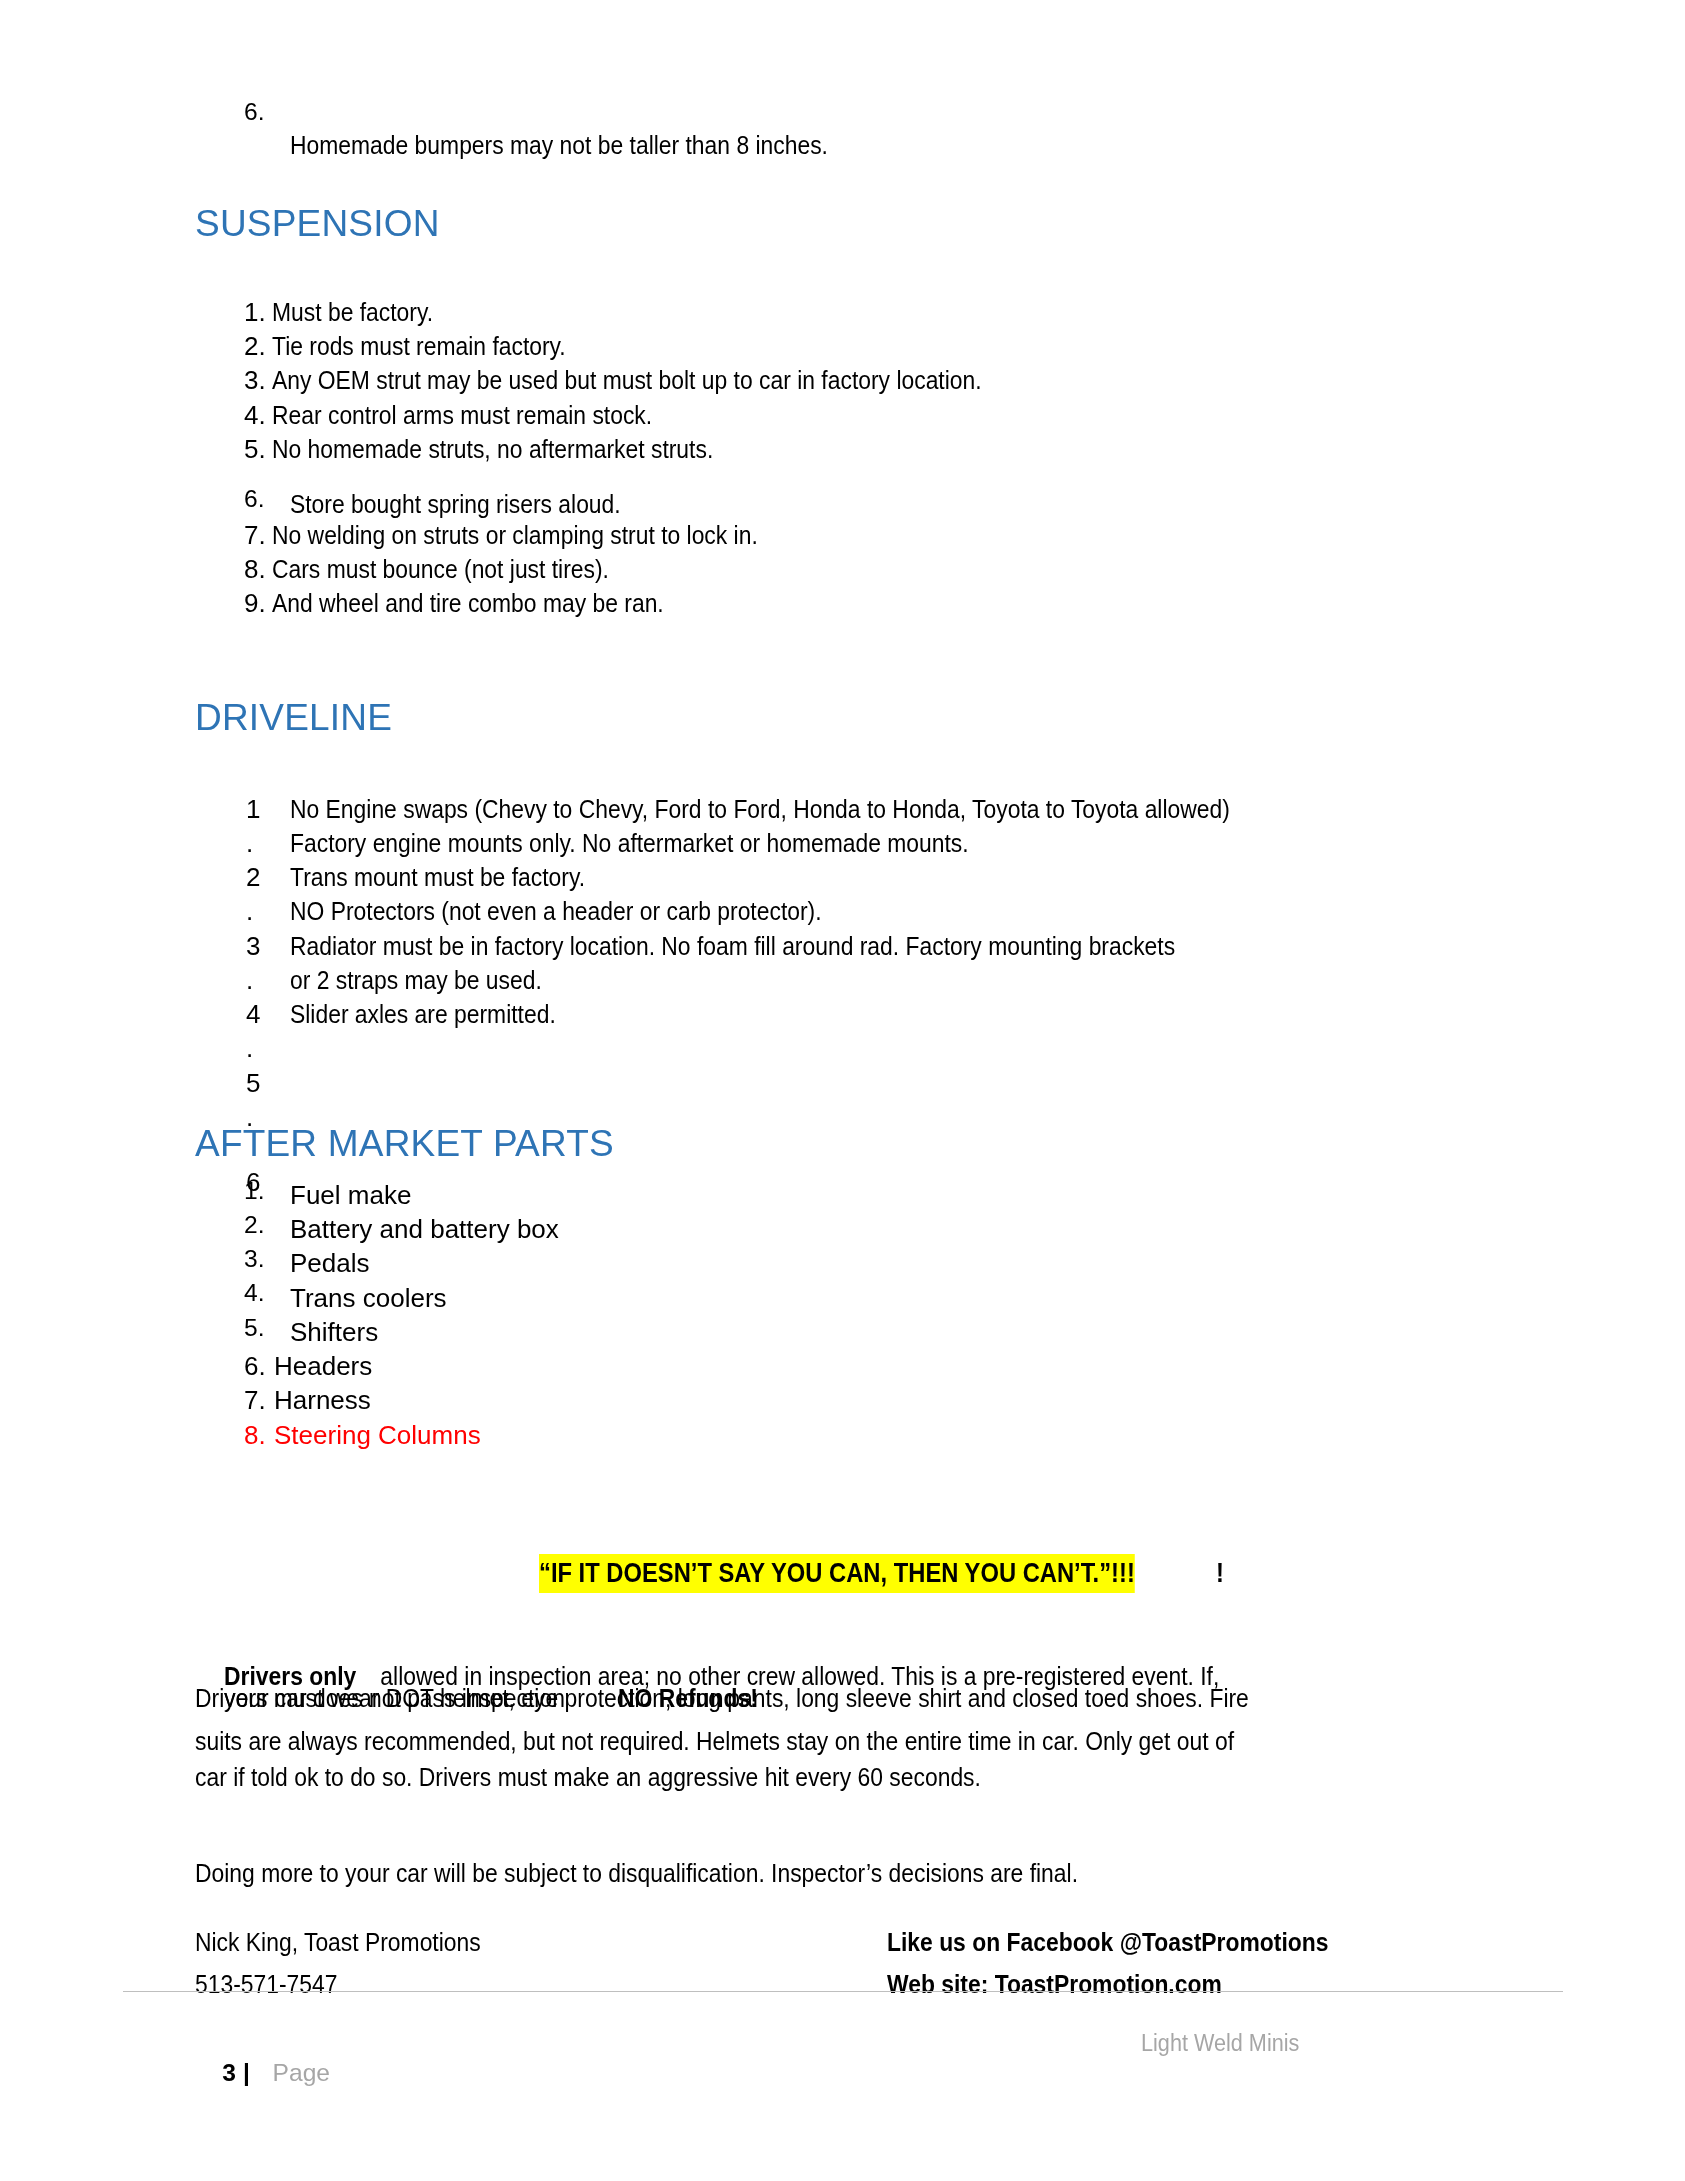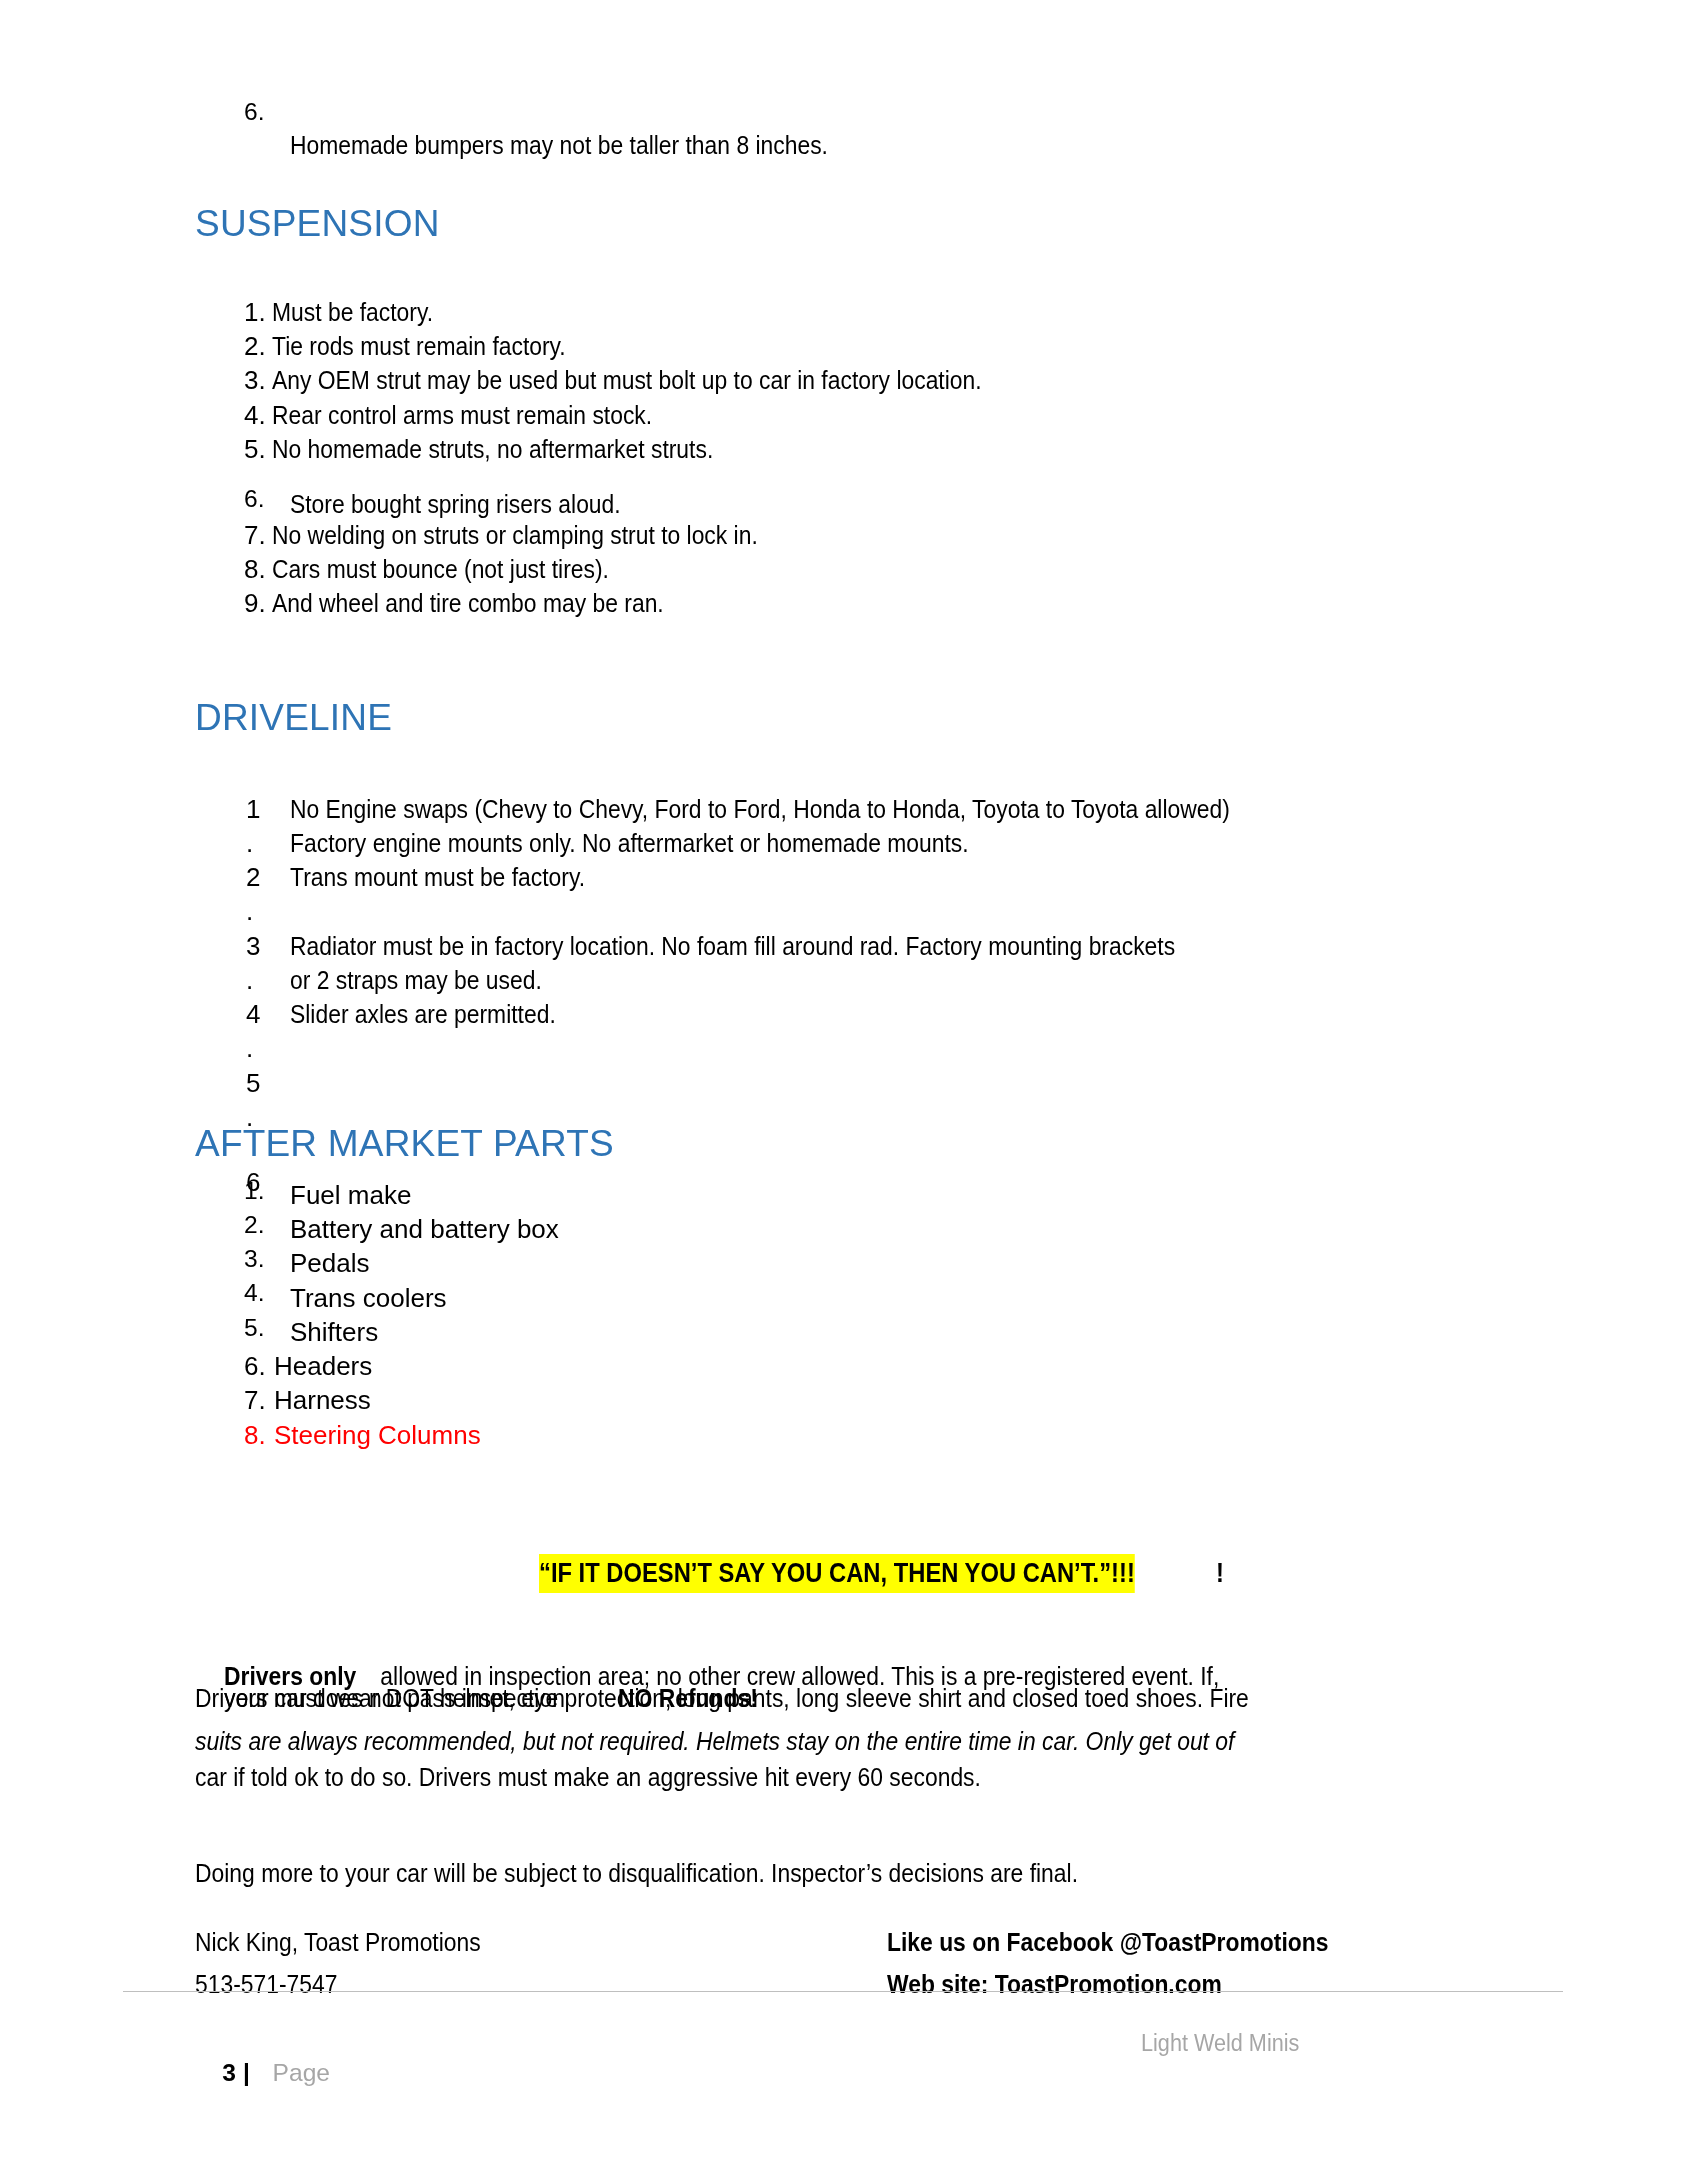--- a/index.html
+++ b/index.html
@@ -137,20 +137,21 @@
   <div class="num" style="left:246px; top:793px;">1</div>
   <div class="li" style="left:290px; top:793px;"><span class="squeeze">No Engine swaps (Chevy to Chevy, Ford to Ford, Honda to Honda, Toyota to Toyota allowed)</span></div>
 
   <div class="num" style="left:246px; top:827px;">.</div>
   <div class="li" style="left:290px; top:827px;"><span class="squeeze">Factory engine mounts only. No aftermarket or homemade mounts.</span></div>
 
   <div class="num" style="left:246px; top:861px;">2</div>
   <div class="li" style="left:290px; top:861px;"><span class="squeeze">Trans mount must be factory.</span></div>
 
   <div class="num" style="left:246px; top:895px;">.</div>
+  <div class="li" style="left:290px; top:895px;"><span class="squeeze">NO Protectors (not even a header or carb protector).</span></div>
 
   <div class="num" style="left:246px; top:930px;">3</div>
   <div class="li" style="left:290px; top:930px;"><span class="squeeze">Radiator must be in factory location. No foam fill around rad. Factory mounting brackets</span></div>
 
   <div class="num" style="left:246px; top:964px;">.</div>
   <div class="li" style="left:290px; top:964px;"><span class="squeeze">or 2 straps may be used.</span></div>
 
   <div class="num" style="left:246px; top:998px;">4</div>
   <div class="li" style="left:290px; top:998px;"><span class="squeeze">Slider axles are permitted.</span></div>
 
@@ -190,21 +191,21 @@
   </div>
 
   <div class="para abs" style="left:195px; top:1593px;margin-top:20px;">
     <span class="b squeeze">Drivers only</span><span class="squeeze"> allowed in inspection area; no other crew allowed. This is a pre-registered event. If,</span>
   </div>
   <div class="para abs" style="left:195px; top:1635px;">
     <span class="squeeze">your car does not pass inspection </span><span class="b squeeze">NO Refunds!</span>
   </div>
 
   <div class="para abs" style="left:195px; top:1677px;"><span class="squeeze">Drivers must wear DOT helmet, eye protection, long pants, long sleeve shirt and closed toed shoes. Fire</span></div>
-  <div class="para abs" style="left:195px; top:1720px;font-style:italic;"><span class="squeeze">suits are always recommended, but not required. Helmets stay on the entire time in car. Only get out of</span></div>
+  <div class="para abs" style="left:195px; top:1720px;"><span class="squeeze">suits are always recommended, but not required. Helmets stay on the entire time in car. Only get out of</span></div>
   <div class="para abs" style="left:195px; top:1756px;"><span class="squeeze">car if told ok to do so. Drivers must make an aggressive hit every 60 seconds.</span></div>
 
   <div class="para abs" style="left:195px; top:1852px;"><span class="squeeze">Doing more to your car will be subject to disqualification. Inspector’s decisions are final.</span></div>
 
   <div class="para abs" style="left:195px; top:1921px;"><span class="squeeze">Nick King, Toast Promotions</span></div>
   <div class="para abs" style="left:195px; top:1963px;"><span class="squeeze">513-571-7547</span></div>
 
   <div class="para abs b" style="left:887px; top:1921px;"><span class="squeeze">Like us on Facebook @ToastPromotions</span></div>
   <div class="para abs b" style="left:887px; top:1963px;"><span class="squeeze">Web site: ToastPromotion.com</span></div>
 

